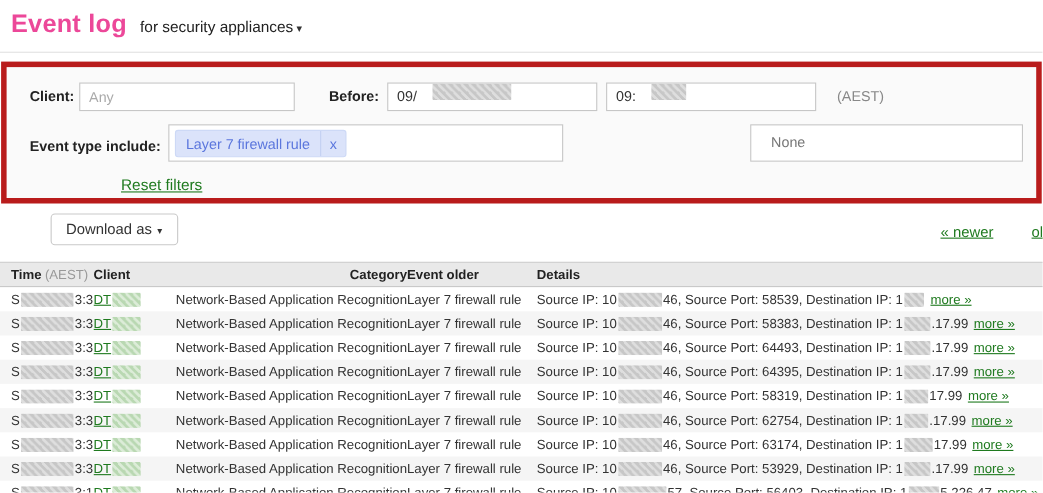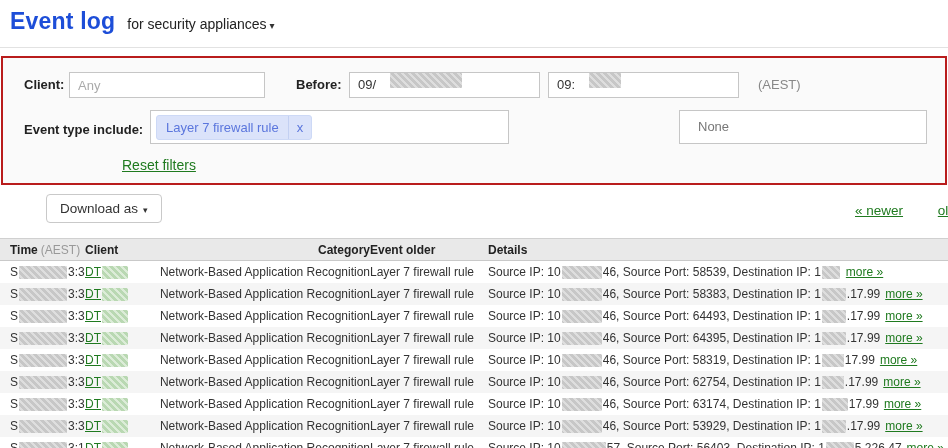--- a/index.html
+++ b/index.html
@@ -2,49 +2,49 @@
 <html><head>
 <meta charset="utf-8">
 <style>
   * { box-sizing: border-box; margin: 0; padding: 0; }
   html,body { width: 948px; height: 448px; overflow: hidden; background:#fff; }
   body { font-family: "Liberation Sans", "DejaVu Sans", sans-serif; color:#333; }
   .screen { position:relative; width:948px; height:448px; overflow:hidden; background:#fff; }
 
   
   .hdr { position:absolute; top:8px; left:10px; display:flex; align-items:baseline; gap:12px; }
-  .hdr h1 { font-size:23px; font-weight:bold; color:#1d4ed8; letter-spacing:.2px; }
+  .hdr h1 { font-size:23px; font-weight:bold; color:#ec4899; letter-spacing:.2px; }
   .scope { font-size:14px; color:#222; cursor:pointer; }
   .scope .caret { font-size:10px; color:#333; margin-left:3px; }
   .hrule { position:absolute; top:47px; left:0; width:948px; border-top:1px solid #e2e2e2; }
 
   
   .panel { position:absolute; top:56px; left:1px; width:946px; height:129px;
-           background:#fafafa; border:2px solid #b91c1c; }
+           background:#fafafa; border:5px solid #b91c1c; }
   .panel .lbl { position:absolute; font-size:13px; font-weight:bold; color:#222; line-height:26px; }
   .inputbox { position:absolute; height:26px; background:#fff; border:1px solid #c6c6c6;
               font-size:13px; line-height:24px; padding:0 8px; color:#333; }
   .inputbox::placeholder { color:#aaa; }
   .faketext { display:flex; align-items:flex-start; gap:13px; }
   .note { position:absolute; font-size:13px; color:#888; line-height:26px; }
 
   .tokenfield { position:absolute; height:34px; background:#fff; border:1px solid #c6c6c6;
                 display:flex; align-items:center; padding:0 5px; }
   .chip { display:flex; align-items:stretch; background:#dbe3fa; border:1px solid #cdd9f6;
           border-radius:3px; font-size:13px; color:#5b76dd; overflow:hidden; }
   .chip .txt { padding:4px 9px; }
   .chip .x { padding:4px 8px; border-left:1px solid #c3d0f2; cursor:pointer; }
   .ignorebox { position:absolute; height:34px; background:#fff; border:1px solid #c6c6c6;
                font-size:13px; color:#777; line-height:32px; padding:0 18px; }
 
   .btn-search { position:absolute; left:20px; top:94px; font-size:13px; color:#333;
                 background:linear-gradient(#f7f7f7,#e9e9e9); border:1px solid #b5b5b5;
                 border-radius:3px; padding:5px 13px; cursor:pointer; }
   .link { color:#1f7a1f; text-decoration:underline; cursor:pointer; }
-  .reset { position:absolute; left:119px; top:99px; font-size:14px; }
+  .reset { position:absolute; left:104px; top:99px; font-size:14px; }
 
   
   .btn-download { position:absolute; left:10px; top:194px; font-size:13.5px; color:#333;
                   background:#fff; border:1px solid #c9c9c9; border-radius:4px;
                   padding:6px 13px; cursor:pointer;margin-left:36px; }
   .btn-download .caret { font-size:9px; margin-left:5px; color:#333; }
   .pager { position:absolute; left:855px; top:203px; width:200px; white-space:nowrap; font-size:13.5px; }
   .pager .older { margin-left:31px; }
 
   

